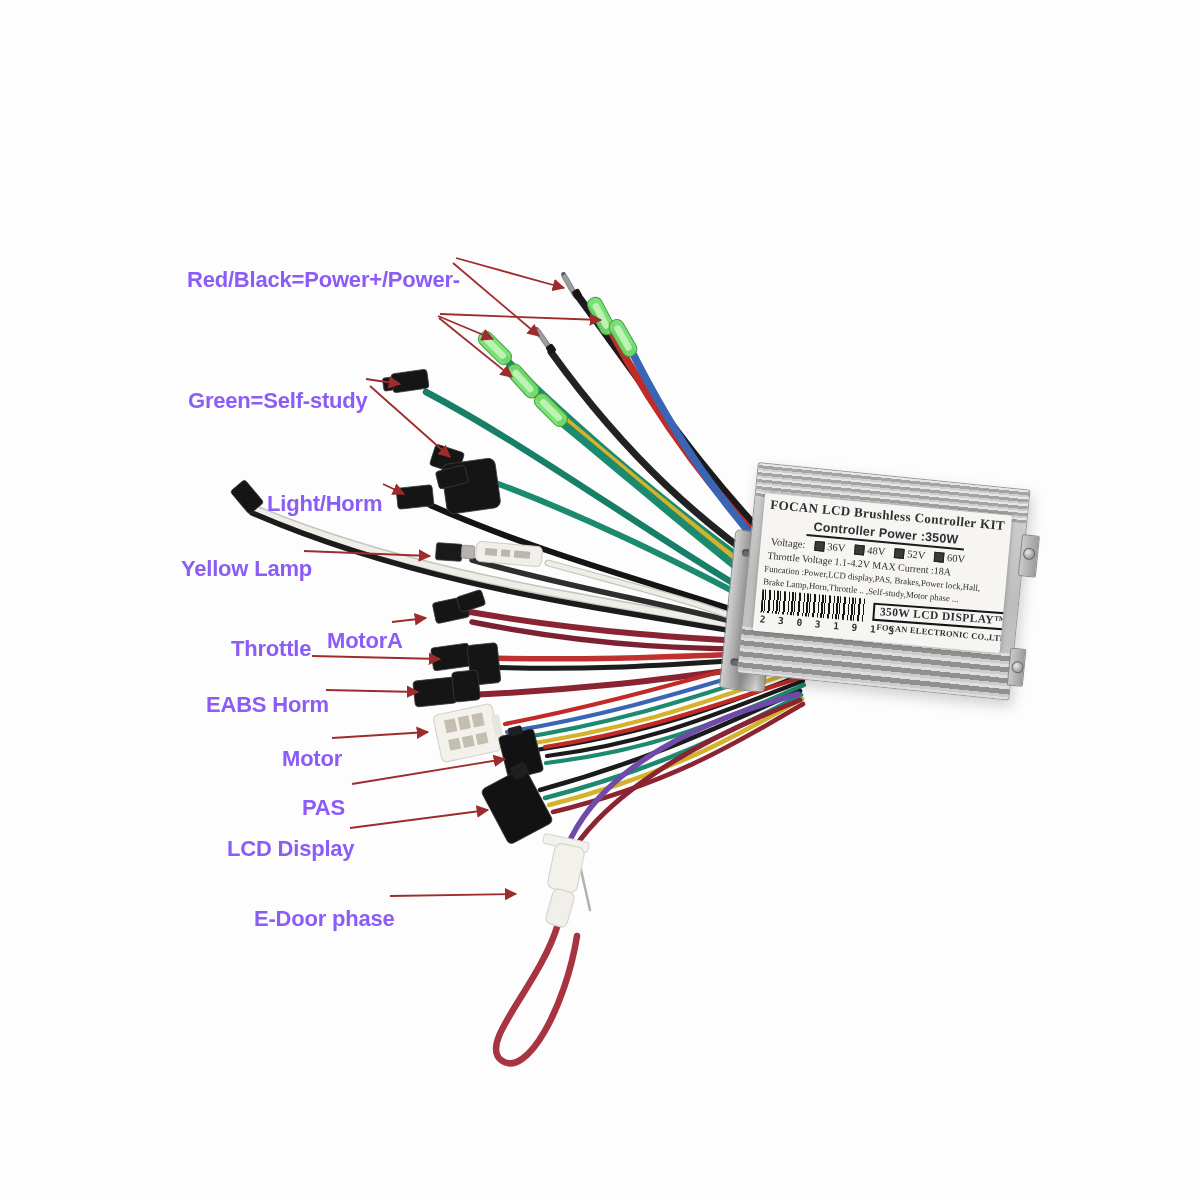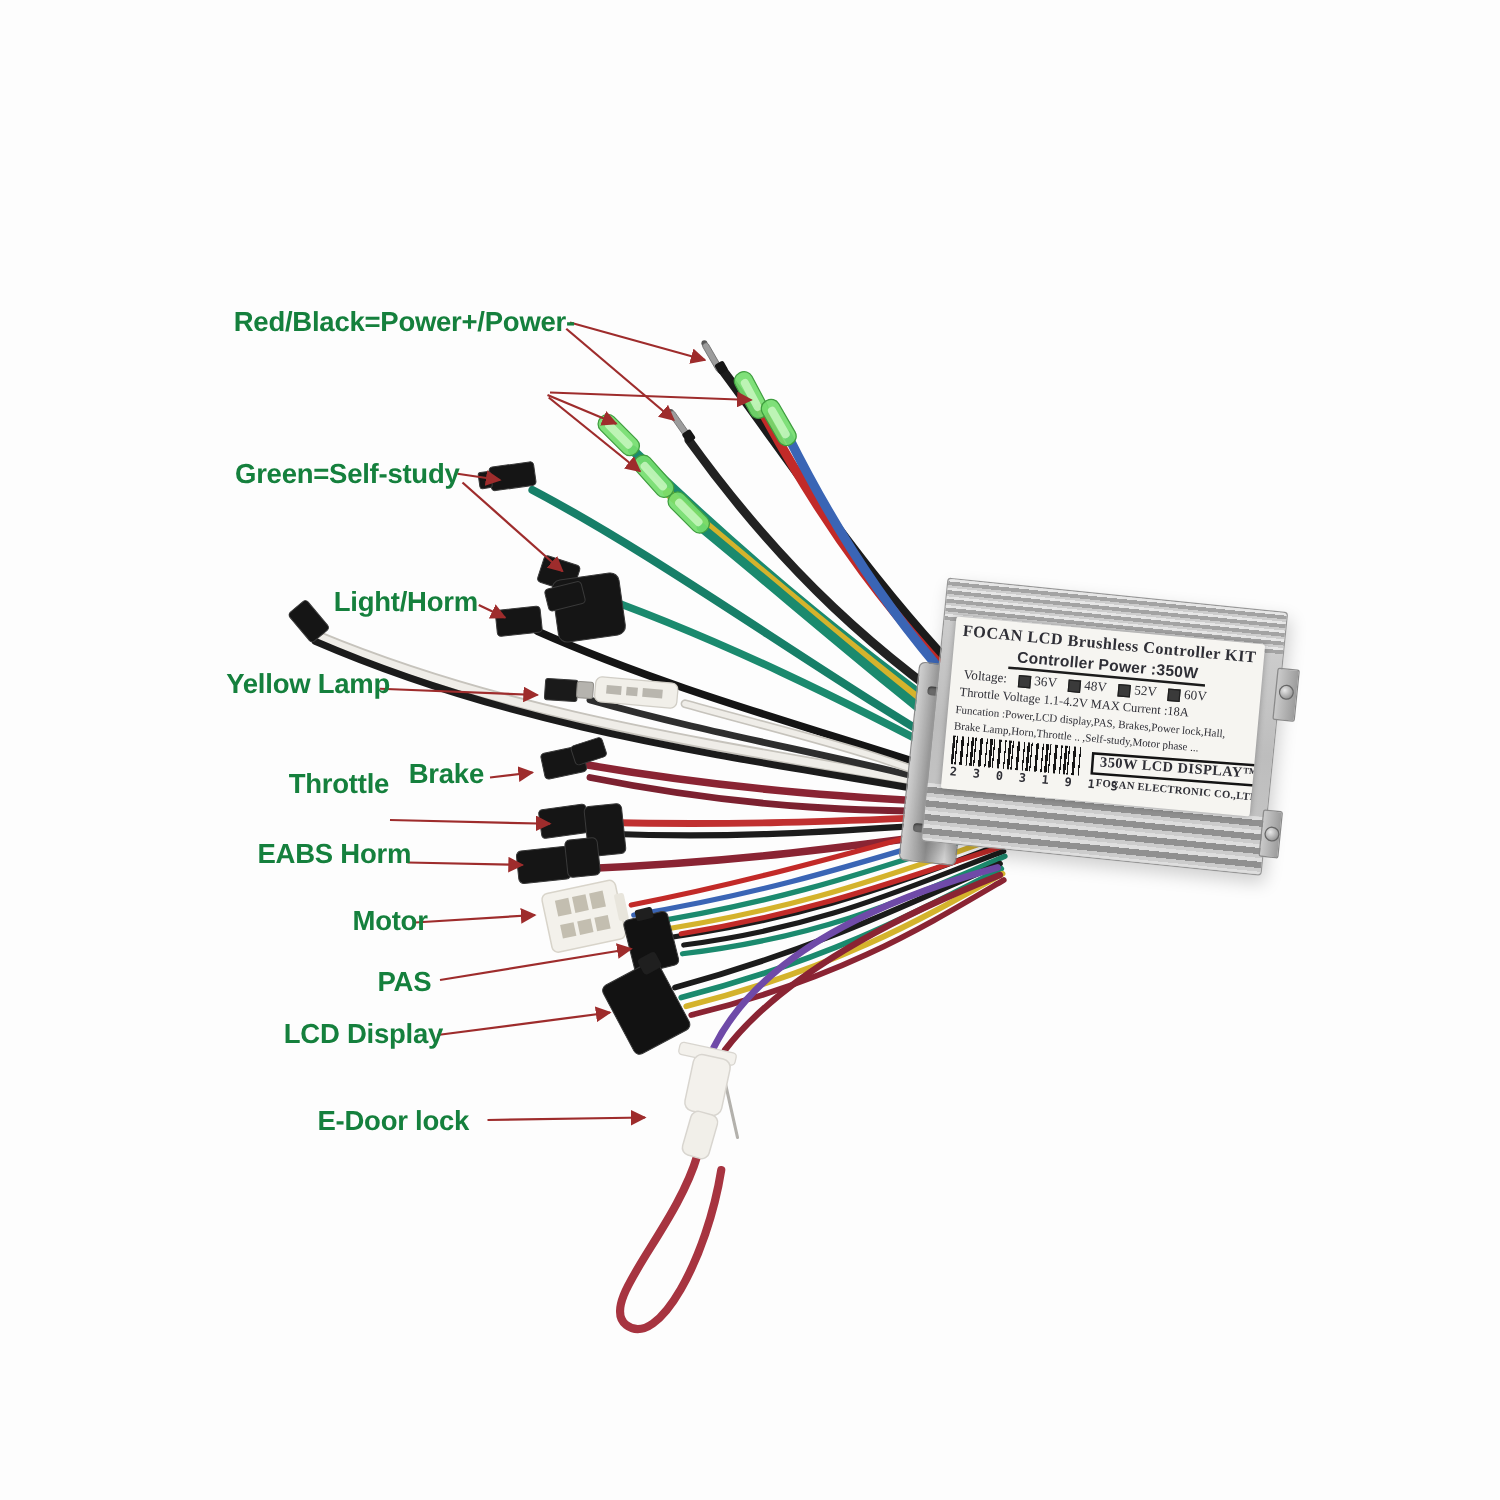--- a/index.html
+++ b/index.html
@@ -4,21 +4,21 @@
 <style>
   html,body{margin:0;padding:0;background:#fff;}
   #stage{position:relative;width:1200px;height:1200px;background:#fdfdfd;overflow:hidden;
          font-family:"Liberation Sans",sans-serif;}
   svg{position:absolute;left:0;top:0;}
   #svg-wires{z-index:1;}
   #svg-arrows{z-index:6;}
 
   
   .wl{position:absolute;z-index:7;font:700 22px/22px "Liberation Sans",sans-serif;
-      color:#15803d;letter-spacing:-0.2px;white-space:nowrap;}
+      color:#8b5cf6;letter-spacing:-0.2px;white-space:nowrap;margin-top:22px;}
 
   
   .clamp{position:absolute;left:727px;top:531px;width:44px;height:158px;z-index:2;
          transform:rotate(6deg);border-radius:5px;
          background:linear-gradient(90deg,#cfcfcf,#8f8f8f 45%,#d8d8d8 80%,#a8a8a8);
          border:1px solid #8b8b8b;}
   .clamp .slot{position:absolute;left:8px;width:26px;height:7px;background:#6e6e6e;
          border-radius:3px;box-shadow:inset 0 1px 2px rgba(0,0,0,.5);}
   .clamp .s1{top:18px;} .clamp .s2{top:128px;}
 
@@ -291,21 +291,21 @@
       <line x1="352" y1="784" x2="505" y2="759"></line>
       <line x1="350" y1="828" x2="488" y2="810"></line>
       <line x1="390" y1="896" x2="516" y2="894"></line>
     </g>
   </svg>
 
   <div class="wl" style="left:187px;top:247px">Red/Black=Power+/Power-</div>
   <div class="wl" style="left:188px;top:368px">Green=Self-study</div>
   <div class="wl" style="left:267px;top:471px">Light/Horm</div>
   <div class="wl" style="left:181px;top:536px">Yellow Lamp</div>
-  <div class="wl" style="left:327px;top:608px">Brake</div>
+  <div class="wl" style="left:327px;top:608px">MotorA</div>
   <div class="wl" style="left:231px;top:616px">Throttle</div>
   <div class="wl" style="left:206px;top:672px">EABS Horm</div>
   <div class="wl" style="left:282px;top:726px">Motor</div>
   <div class="wl" style="left:302px;top:775px">PAS</div>
   <div class="wl" style="left:227px;top:816px">LCD Display</div>
-  <div class="wl" style="left:254px;top:886px">E-Door lock</div>
+  <div class="wl" style="left:254px;top:886px">E-Door phase</div>
 
 </div>
 
 </body></html>

